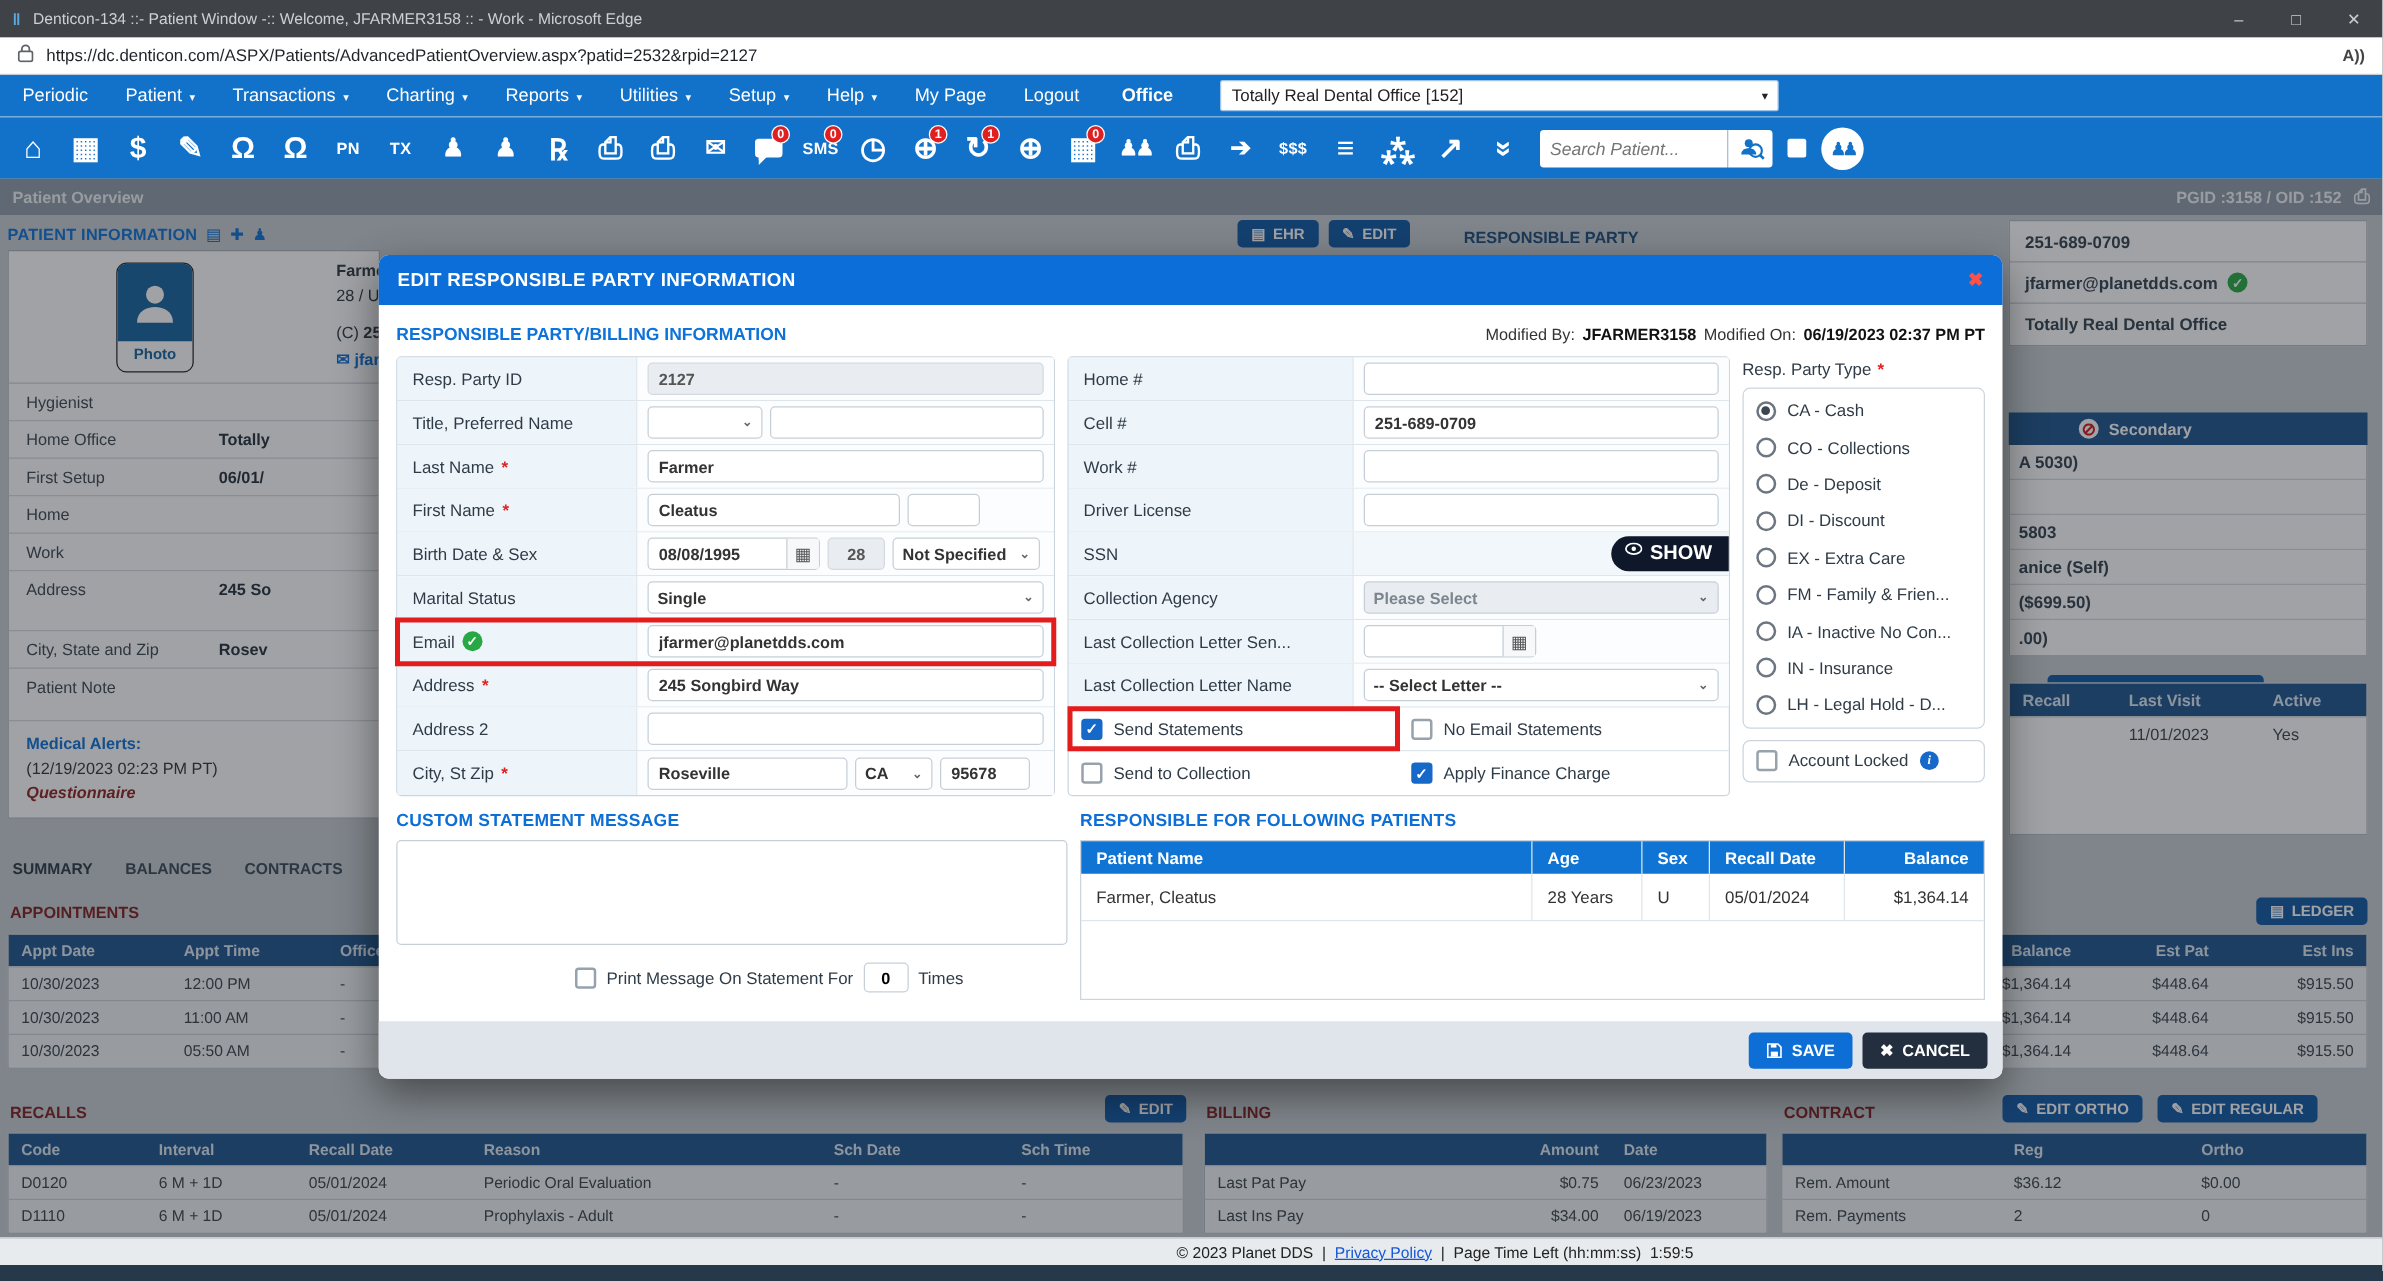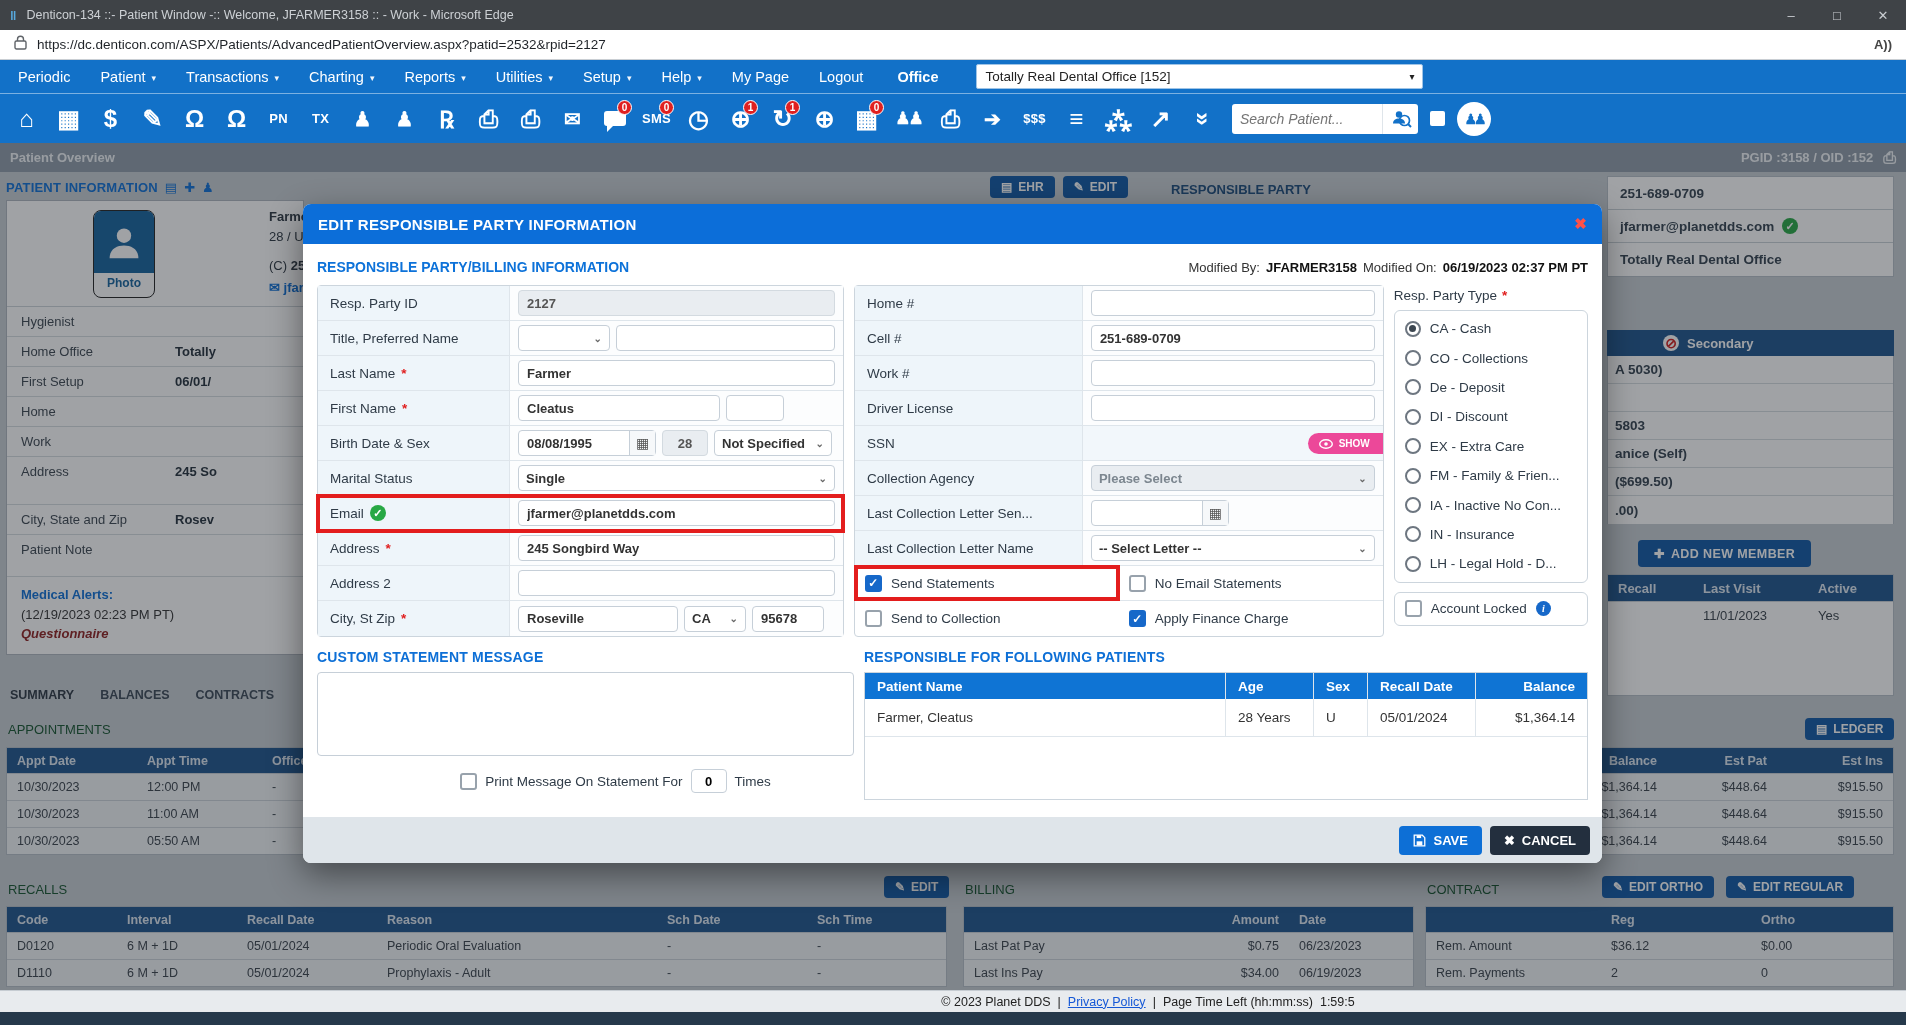--- a/index.html
+++ b/index.html
@@ -68,27 +68,27 @@
 
 .rp-btns{position:absolute;top:176px;display:flex;gap:8px}
 .rp-lbl{position:absolute;left:1171px;top:182px;font-size:13px;font-weight:800;color:#1b4a7a}
 .contact{position:absolute;left:1607px;top:176px;width:287px;background:#fff;border:1px solid #b6bec6}
 .c-row{height:33px;border-bottom:1px solid #c9d0d6;display:flex;align-items:center;gap:8px;padding-left:12px;font-size:13.5px;font-weight:800;color:#33414e}
 .sec2{position:absolute;left:1607px;top:330px;width:287px;height:26px;background:#1d538c;color:#fff;font-weight:800;font-size:13px;display:flex;align-items:center;gap:8px;padding-left:56px}
 .no-ico{width:16px;height:16px;border-radius:50%;background:#fff;color:#d01818;font-size:14px;font-weight:800;display:flex;align-items:center;justify-content:center}
 .frags{position:absolute;left:1607px;top:356px;width:287px;background:#fff;border-left:1px solid #b6bec6;border-right:1px solid #b6bec6}
 .fr{height:28px;border-bottom:1px solid #d6dce1;display:flex;align-items:center;padding-left:7px;font-size:13.5px;font-weight:800;color:#33414e}
 .addbtn{position:absolute;left:1638px;top:540px;padding:6px 16px;font-size:12.5px;letter-spacing:.4px}
-.member{position:absolute;left:1607px;top:574px;width:287px;background:#fff;border:1px solid #b6bec6}
+.member{position:absolute;left:1607px;top:546px;width:287px;background:#fff;border:1px solid #b6bec6}
 .member .thead{height:26px;font-size:13px}
 .member .trow{height:28px;background:#fff;font-size:13px}
 .member .sp{height:66px;background:#fff}
 .gcheck{width:16px;height:16px;border-radius:50%;background:#27a844;color:#fff;font-size:11px;font-weight:800;display:flex;align-items:center;justify-content:center;flex:none}
 
-.blk-lbl{position:absolute;font-size:13px;font-weight:400;color:#14532d}
+.blk-lbl{position:absolute;font-size:13px;font-weight:700;color:#7f1d1d}
 
 .overlay{position:absolute;left:0;top:143px;right:0;height:847px;background:rgba(28,34,40,.42);z-index:50}
 .modal{position:absolute;left:303px;top:204px;width:1299px;height:659px;background:#fff;border-radius:8px;z-index:100;box-shadow:0 12px 34px rgba(0,0,0,.45)}
 .m-head{height:40px;background:#0c6ed9;border-radius:8px 8px 0 0;color:#fff;display:flex;align-items:center;justify-content:space-between;padding:0 15px;font-size:15px;font-weight:800;letter-spacing:.3px}
 .m-close{color:#ff5148;font-weight:900;font-size:15px}
 .m-body{padding:8px 14px 0}
 .m-sec{display:flex;justify-content:space-between;align-items:center;margin:7px 0 10px}
 .m-sec .t{color:#0d72d9;font-weight:800;font-size:14px}
 .mod{font-size:13px;color:#333;display:flex;gap:6px;align-items:flex-end}
 .mod b{color:#111;font-weight:800}
@@ -106,21 +106,21 @@
 input.txt{height:26px;border:1px solid #c6cfd8;border-radius:4px;padding:0 8px;font-size:13px;font-weight:700;color:#333;font-family:inherit;width:100%;background:#fff}
 input.txt.ro{background:#e9edf1;border-color:#d3dae0;color:#555}
 .selbox{height:26px;border:1px solid #c6cfd8;border-radius:4px;background:#fff;display:flex;align-items:center;justify-content:space-between;padding:0 7px;font-size:13px;font-weight:700;color:#333;flex:none}
 .selbox .c{color:#666;font-size:10px;margin-left:6px}
 .selbox.dis{background:#e9edf1;color:#7c868f}
 .dategrp{display:flex;align-items:center;border:1px solid #c6cfd8;border-radius:4px;height:26px;background:#fff;flex:none}
 .dategrp input{border:none;width:110px;padding:0 8px;font-family:inherit;font-weight:700;font-size:13px;color:#333}
 .cal{width:26px;height:24px;border-left:1px solid #c6cfd8;display:flex;align-items:center;justify-content:center;color:#555;font-size:14px;background:#f6f8fa}
 .redrow{outline:4px solid #e31d1d;outline-offset:-2px;z-index:5}
 .redcell{outline:4px solid #e31d1d;outline-offset:-3px;z-index:5}
-.showbtn{margin-left:auto;margin-right:-8px;background:#ec4899;color:#fff;font-weight:800;font-size:10px;border-radius:14px 0 0 14px;padding:5px 13px 5px 11px;display:flex;gap:6px;align-items:flex-end}
+.showbtn{margin-left:auto;margin-right:-8px;background:#0f172a;color:#fff;font-weight:800;font-size:16px;border-radius:14px 0 0 14px;padding:5px 13px 5px 11px;display:flex;gap:6px;align-items:flex-start}
 .chkcell{display:flex;align-items:center;gap:9px;padding-left:10px;font-size:13.5px;color:#2f3b47;position:relative}
 .cb{width:17px;height:17px;border:2px solid #98a2ac;border-radius:3px;background:#fff;display:flex;align-items:center;justify-content:center;flex:none;color:transparent;font-size:12px;font-weight:800}
 .cb.on{background:#1668c9;border-color:#1668c9;color:#fff}
 .rcol{width:198px;font-size:13.5px;color:#2f3b47}
 .rc-lbl{display:flex;gap:5px;align-items:flex-start;margin:3px 0 7px}
 .rc-box{border:1px solid #ccd5dd;border-radius:6px;padding:3px 0}
 .opt{display:flex;align-items:center;gap:9px;height:29.4px;padding-left:10px}
 .rad{width:16px;height:16px;border:2px solid #6d7680;border-radius:50%;background:#fff;position:relative;flex:none}
 .rad.sel:after{content:"";position:absolute;inset:2.5px;background:#3c4650;border-radius:50%}
 .locked{margin-top:9px;border:1px solid #ccd5dd;border-radius:6px;height:34px;display:flex;align-items:center;gap:9px;padding-left:10px}

